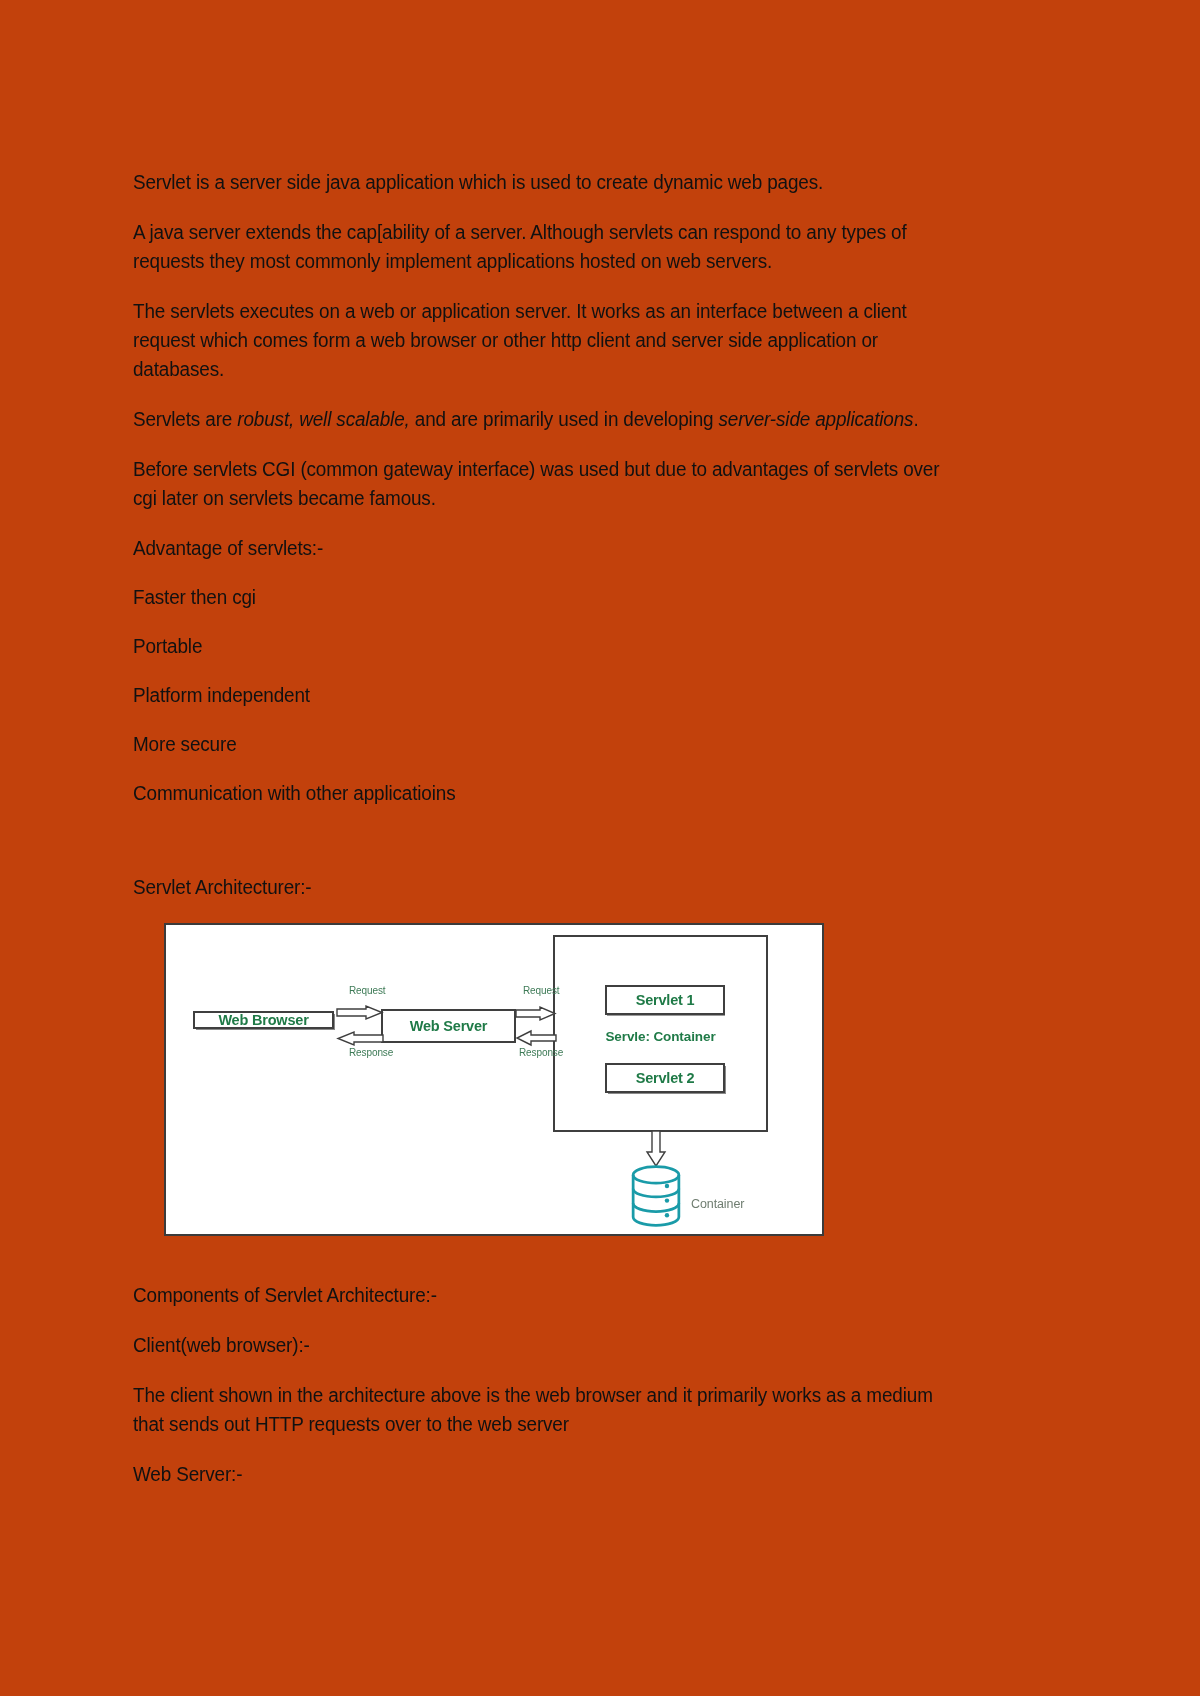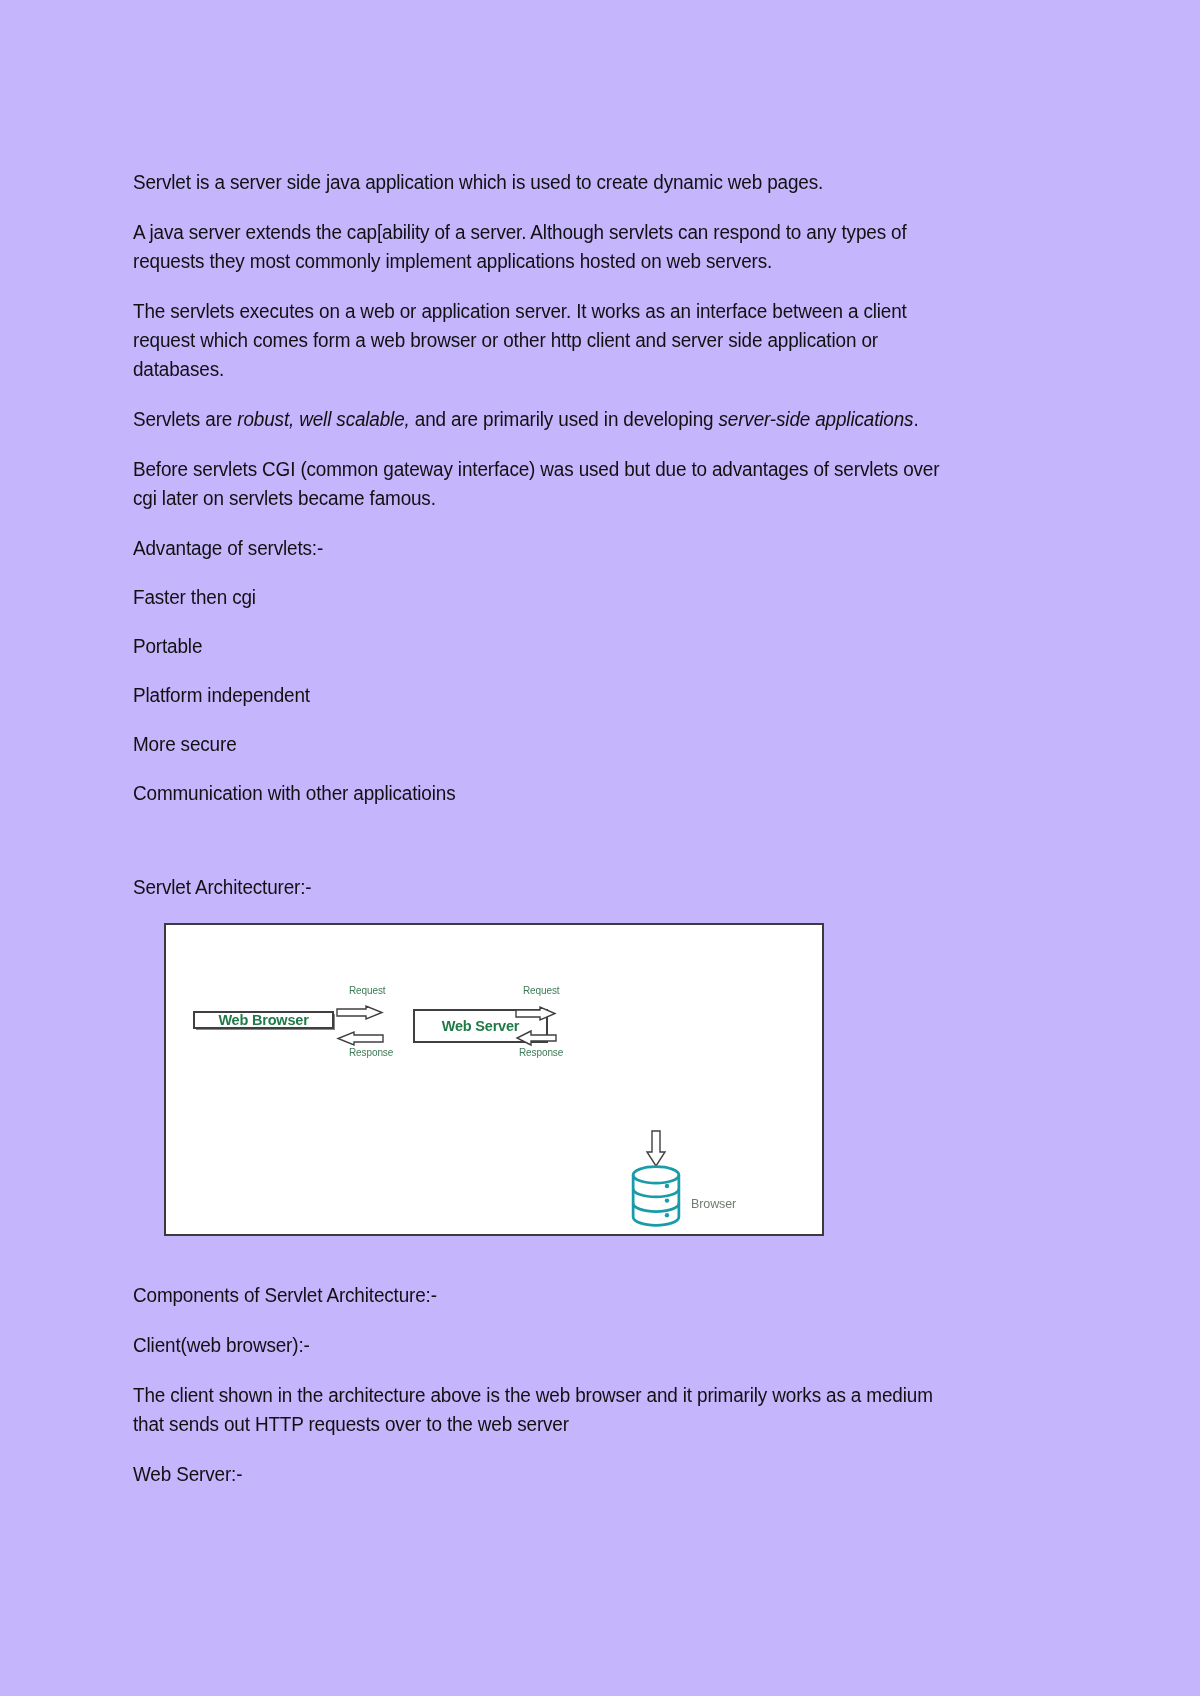--- a/index.html
+++ b/index.html
@@ -12,21 +12,21 @@
     height: 1696px;
     font-family: "Liberation Sans", sans-serif;
     color: #000000;
     position: relative;
     overflow: hidden;
   }
 
   .page {
     position: absolute;
     inset: 0;
-    background: #c4b5fd;
+    background: #c2410c;
   }
 
   .content {
     position: absolute;
     left: 133px;
     top: 168px;
     width: 852px;
   }
 
   
@@ -79,21 +79,20 @@
     top: 86px;
     width: 141px;
     height: 18px;
     box-shadow: 2px 2px 0 -1px #8a8a8a;
   }
   #server-box {
     left: 215px;
     top: 84px;
     width: 135px;
     height: 34px;
-    margin-left: 32px;
   }
   #container-box {
     left: 387px;
     top: 10px;
     width: 215px;
     height: 197px;
     display: block;
   }
   #servlet1-box {
     left: 50px;
@@ -185,20 +184,25 @@
     <div class="spacer-lg"></div>
 
     <p class="para">Servlet Architecturer:-</p>
 
     <div class="diagram-wrap">
 
       <div class="box" id="browser-box">Web Browser</div>
 
       <div class="box" id="server-box">Web Server</div>
 
+      <div class="box" id="container-box">
+        <div class="box" id="servlet1-box">Servlet 1</div>
+        <div id="container-label">Servle: Container</div>
+        <div class="box" id="servlet2-box">Servlet 2</div>
+      </div>
 
       <div class="arrow-label" id="label-request-1">Request</div>
       <div class="arrow-label" id="label-response-1">Response</div>
       <div class="arrow-label" id="label-request-2">Request</div>
       <div class="arrow-label" id="label-response-2">Response</div>
 
       <svg class="arrow-svg" id="arrow-req-1" width="48" height="16" viewBox="0 0 48 16">
         <path d="M1 4 L30 4 L30 1 L46 7.5 L30 14 L30 11 L1 11 Z" fill="#ffffff" stroke="#3f3f3f" stroke-width="1.4" stroke-linejoin="miter"></path>
       </svg>
 
@@ -223,21 +227,21 @@
           <ellipse cx="30" cy="12" rx="25" ry="9"></ellipse>
           <path d="M5 12 L5 58 A25 9 0 0 0 55 58 L55 12"></path>
           <path d="M5 27 A25 9 0 0 0 55 27"></path>
           <path d="M5 43 A25 9 0 0 0 55 43"></path>
         </g>
         <circle cx="42" cy="24" r="2.4" fill="#1a9ba8"></circle>
         <circle cx="42" cy="40" r="2.4" fill="#1a9ba8"></circle>
         <circle cx="42" cy="56" r="2.4" fill="#1a9ba8"></circle>
       </svg>
 
-      <div id="db-label">Browser</div>
+      <div id="db-label">Container</div>
 
     </div>
 
     <div class="spacer-lg"></div>
 
     <p class="para">Components of Servlet Architecture:-</p>
     <p class="para">Client(web browser):-</p>
     <p class="para">The client shown in the architecture above is the web browser and it primarily works as a medium that sends out HTTP requests over to the web server</p>
     <p class="para">Web Server:-</p>
 

